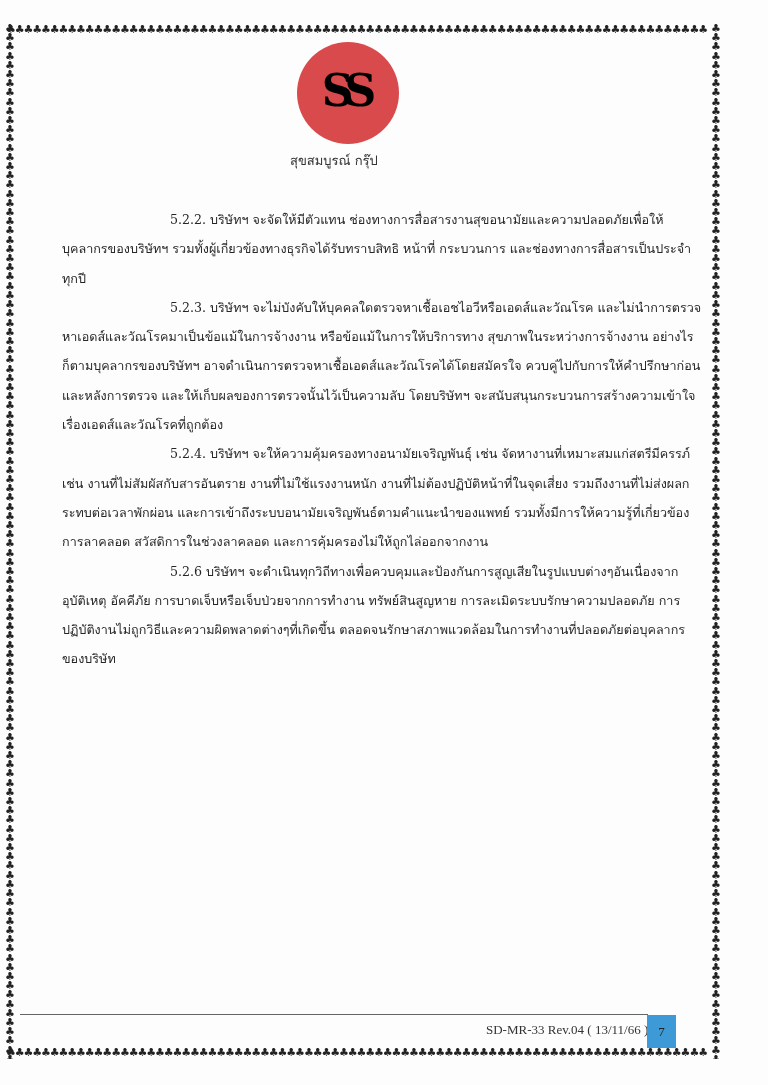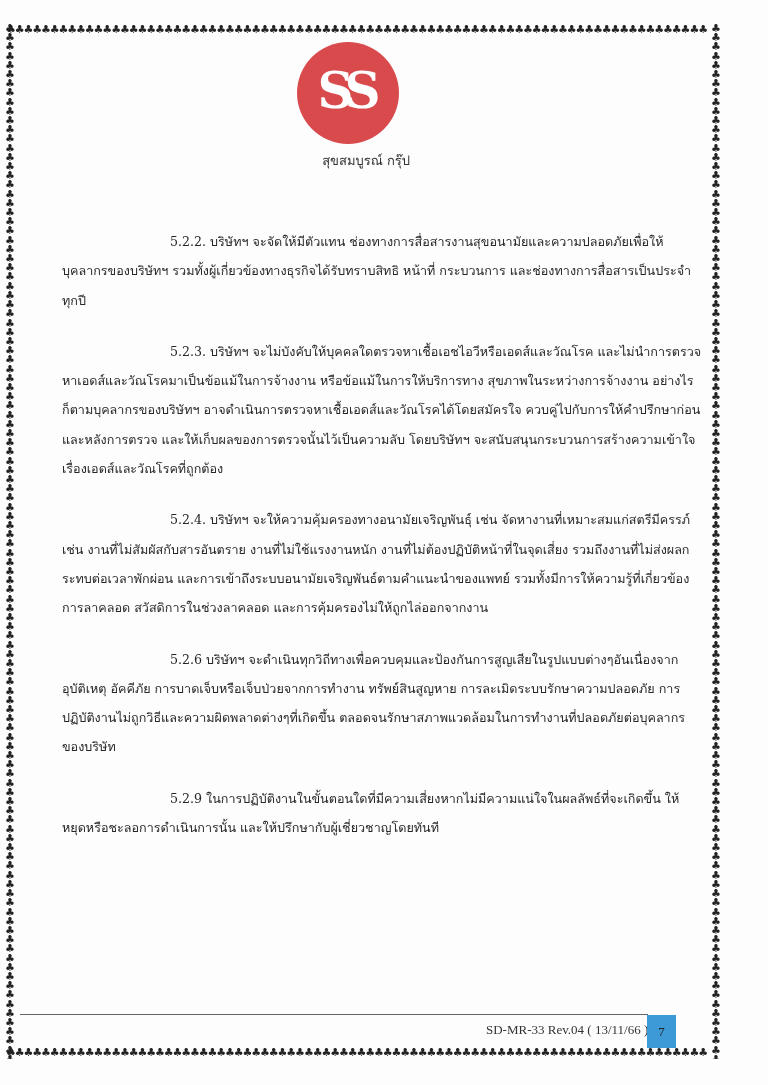--- a/index.html
+++ b/index.html
@@ -18,35 +18,35 @@
     font-size:11px; line-height:9.2px; color:#222; word-break:break-all; text-align:center;
   }
   .border-left { left:4px; }
   .border-right { left:710px; }
 
   .logo {
     position:absolute; left:297px; top:42px; width:102px; height:102px; border-radius:50%;
     background:#d94a4d; display:flex; align-items:center; justify-content:center;
   }
   .logo-mark {
-    color:#ffffff; font-family:"DejaVu Serif",serif; font-weight:bold; font-size:50px;
+    color:#000000; font-family:"DejaVu Serif",serif; font-weight:bold; font-size:44px;
     letter-spacing:-8px; line-height:1; margin-left:-6px; margin-top:-4px;
   }
   .logo-caption {
-    position:absolute; left:290px; top:150px; width:120px; text-align:right;
+    position:absolute; left:290px; top:150px; width:120px; text-align:left;
     font-family:"DejaVu Sans","Liberation Sans",sans-serif; font-size:13px; color:#333;
   }
 
   .content {
     position:absolute; left:62px; top:205px; width:640px;
     font-family:"DejaVu Serif","Liberation Serif",serif; font-size:12.6px; line-height:29.3px;
     color:#262626;
   }
   .para { margin:0; text-indent:54px; text-align:left; }
-  .para .num { display:inline-block; min-width:0;margin-top:22px; }
+  .para .num { display:inline-block; min-width:0; }
   .para.tabbed .num { min-width:38px; }
 
   .footer-line {
     position:absolute; left:20px; top:1014px; width:628px; height:1px; background:#666;
   }
   .footer-text {
     position:absolute; left:486px; top:1022px; font-family:"Liberation Serif","DejaVu Serif",serif;
     font-size:13px; color:#333;
   }
   .page-box {
@@ -66,18 +66,17 @@
 <div class="logo">
   <span class="logo-mark">SS</span>
 </div>
 <div class="logo-caption">สุขสมบูรณ์ กรุ๊ป</div>
 
 <div class="content">
   <p class="para"><span class="num">5.2.2.</span> <span>บริษัทฯ จะจัดให้มีตัวแทน ช่องทางการสื่อสารงานสุขอนามัยและความปลอดภัยเพื่อให้บุคลากรของบริษัทฯ รวมทั้งผู้เกี่ยวข้องทางธุรกิจได้รับทราบสิทธิ หน้าที่ กระบวนการ และช่องทางการสื่อสารเป็นประจำทุกปี</span></p>
   <p class="para"><span class="num">5.2.3.</span> <span>บริษัทฯ จะไม่บังคับให้บุคคลใดตรวจหาเชื้อเอชไอวีหรือเอดส์และวัณโรค และไม่นำการตรวจหาเอดส์และวัณโรคมาเป็นข้อแม้ในการจ้างงาน หรือข้อแม้ในการให้บริการทาง สุขภาพในระหว่างการจ้างงาน อย่างไรก็ตามบุคลากรของบริษัทฯ อาจดำเนินการตรวจหาเชื้อเอดส์และวัณโรคได้โดยสมัครใจ ควบคู่ไปกับการให้คำปรึกษาก่อนและหลังการตรวจ และให้เก็บผลของการตรวจนั้นไว้เป็นความลับ โดยบริษัทฯ จะสนับสนุนกระบวนการสร้างความเข้าใจเรื่องเอดส์และวัณโรคที่ถูกต้อง</span></p>
   <p class="para"><span class="num">5.2.4.</span> <span>บริษัทฯ จะให้ความคุ้มครองทางอนามัยเจริญพันธุ์ เช่น จัดหางานที่เหมาะสมแก่สตรีมีครรภ์ เช่น งานที่ไม่สัมผัสกับสารอันตราย งานที่ไม่ใช้แรงงานหนัก งานที่ไม่ต้องปฏิบัติหน้าที่ในจุดเสี่ยง รวมถึงงานที่ไม่ส่งผลกระทบต่อเวลาพักผ่อน และการเข้าถึงระบบอนามัยเจริญพันธ์ตามคำแนะนำของแพทย์ รวมทั้งมีการให้ความรู้ที่เกี่ยวข้อง การลาคลอด สวัสดิการในช่วงลาคลอด และการคุ้มครองไม่ให้ถูกไล่ออกจากงาน</span></p>
   <p class="para tabbed"><span class="num">5.2.6</span> <span>บริษัทฯ จะดำเนินทุกวิถีทางเพื่อควบคุมและป้องกันการสูญเสียในรูปแบบต่างๆอันเนื่องจากอุบัติเหตุ อัคคีภัย การบาดเจ็บหรือเจ็บป่วยจากการทำงาน ทรัพย์สินสูญหาย การละเมิดระบบรักษาความปลอดภัย การปฏิบัติงานไม่ถูกวิธีและความผิดพลาดต่างๆที่เกิดขึ้น ตลอดจนรักษาสภาพแวดล้อมในการทำงานที่ปลอดภัยต่อบุคลากรของบริษัท</span></p>
-  <p class="para tabbed"><span class="num">5.2.9</span> <span>ในการปฏิบัติงานในขั้นตอนใดที่มีความเสี่ยงหากไม่มีความแน่ใจในผลลัพธ์ที่จะเกิดขึ้น ให้หยุดหรือชะลอการดำเนินการนั้น และให้ปรึกษากับผู้เชี่ยวชาญโดยทันที</span></p>
 </div>
 
 <div class="footer-line"></div>
 <div class="footer-text">SD-MR-33 Rev.04  ( 13/11/66 )</div>
 <div class="page-box">7</div>
 
 </body></html>

